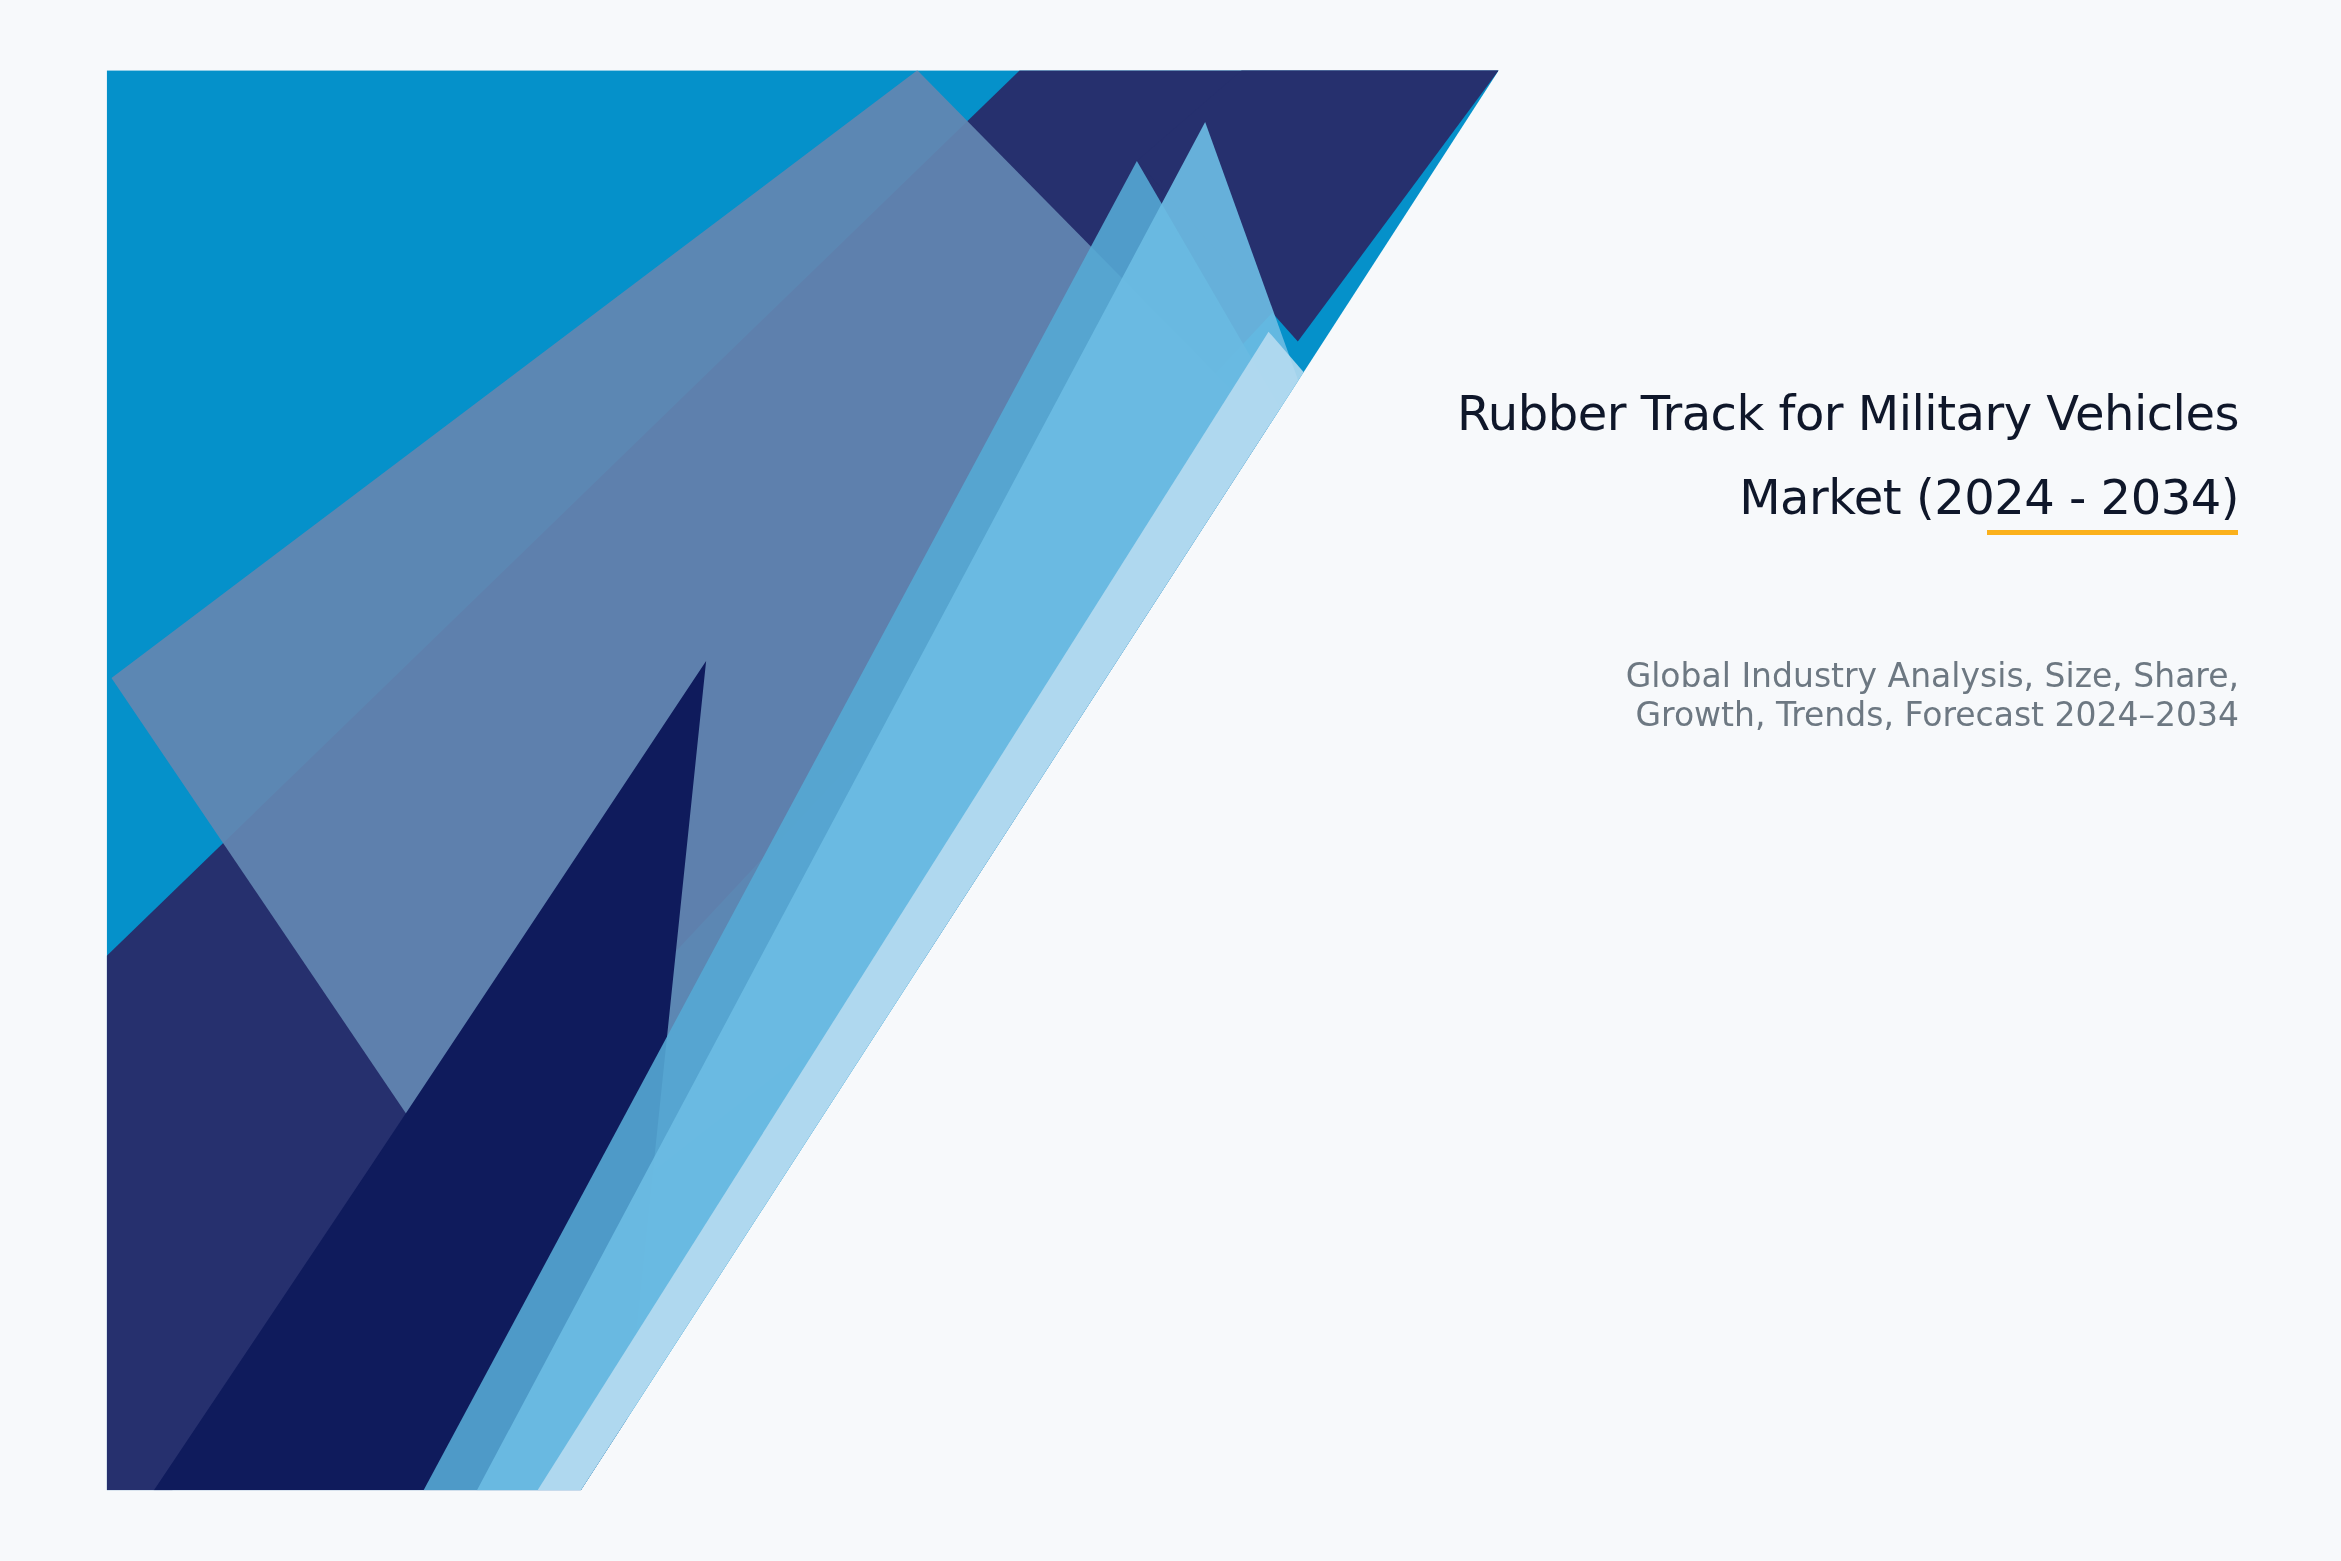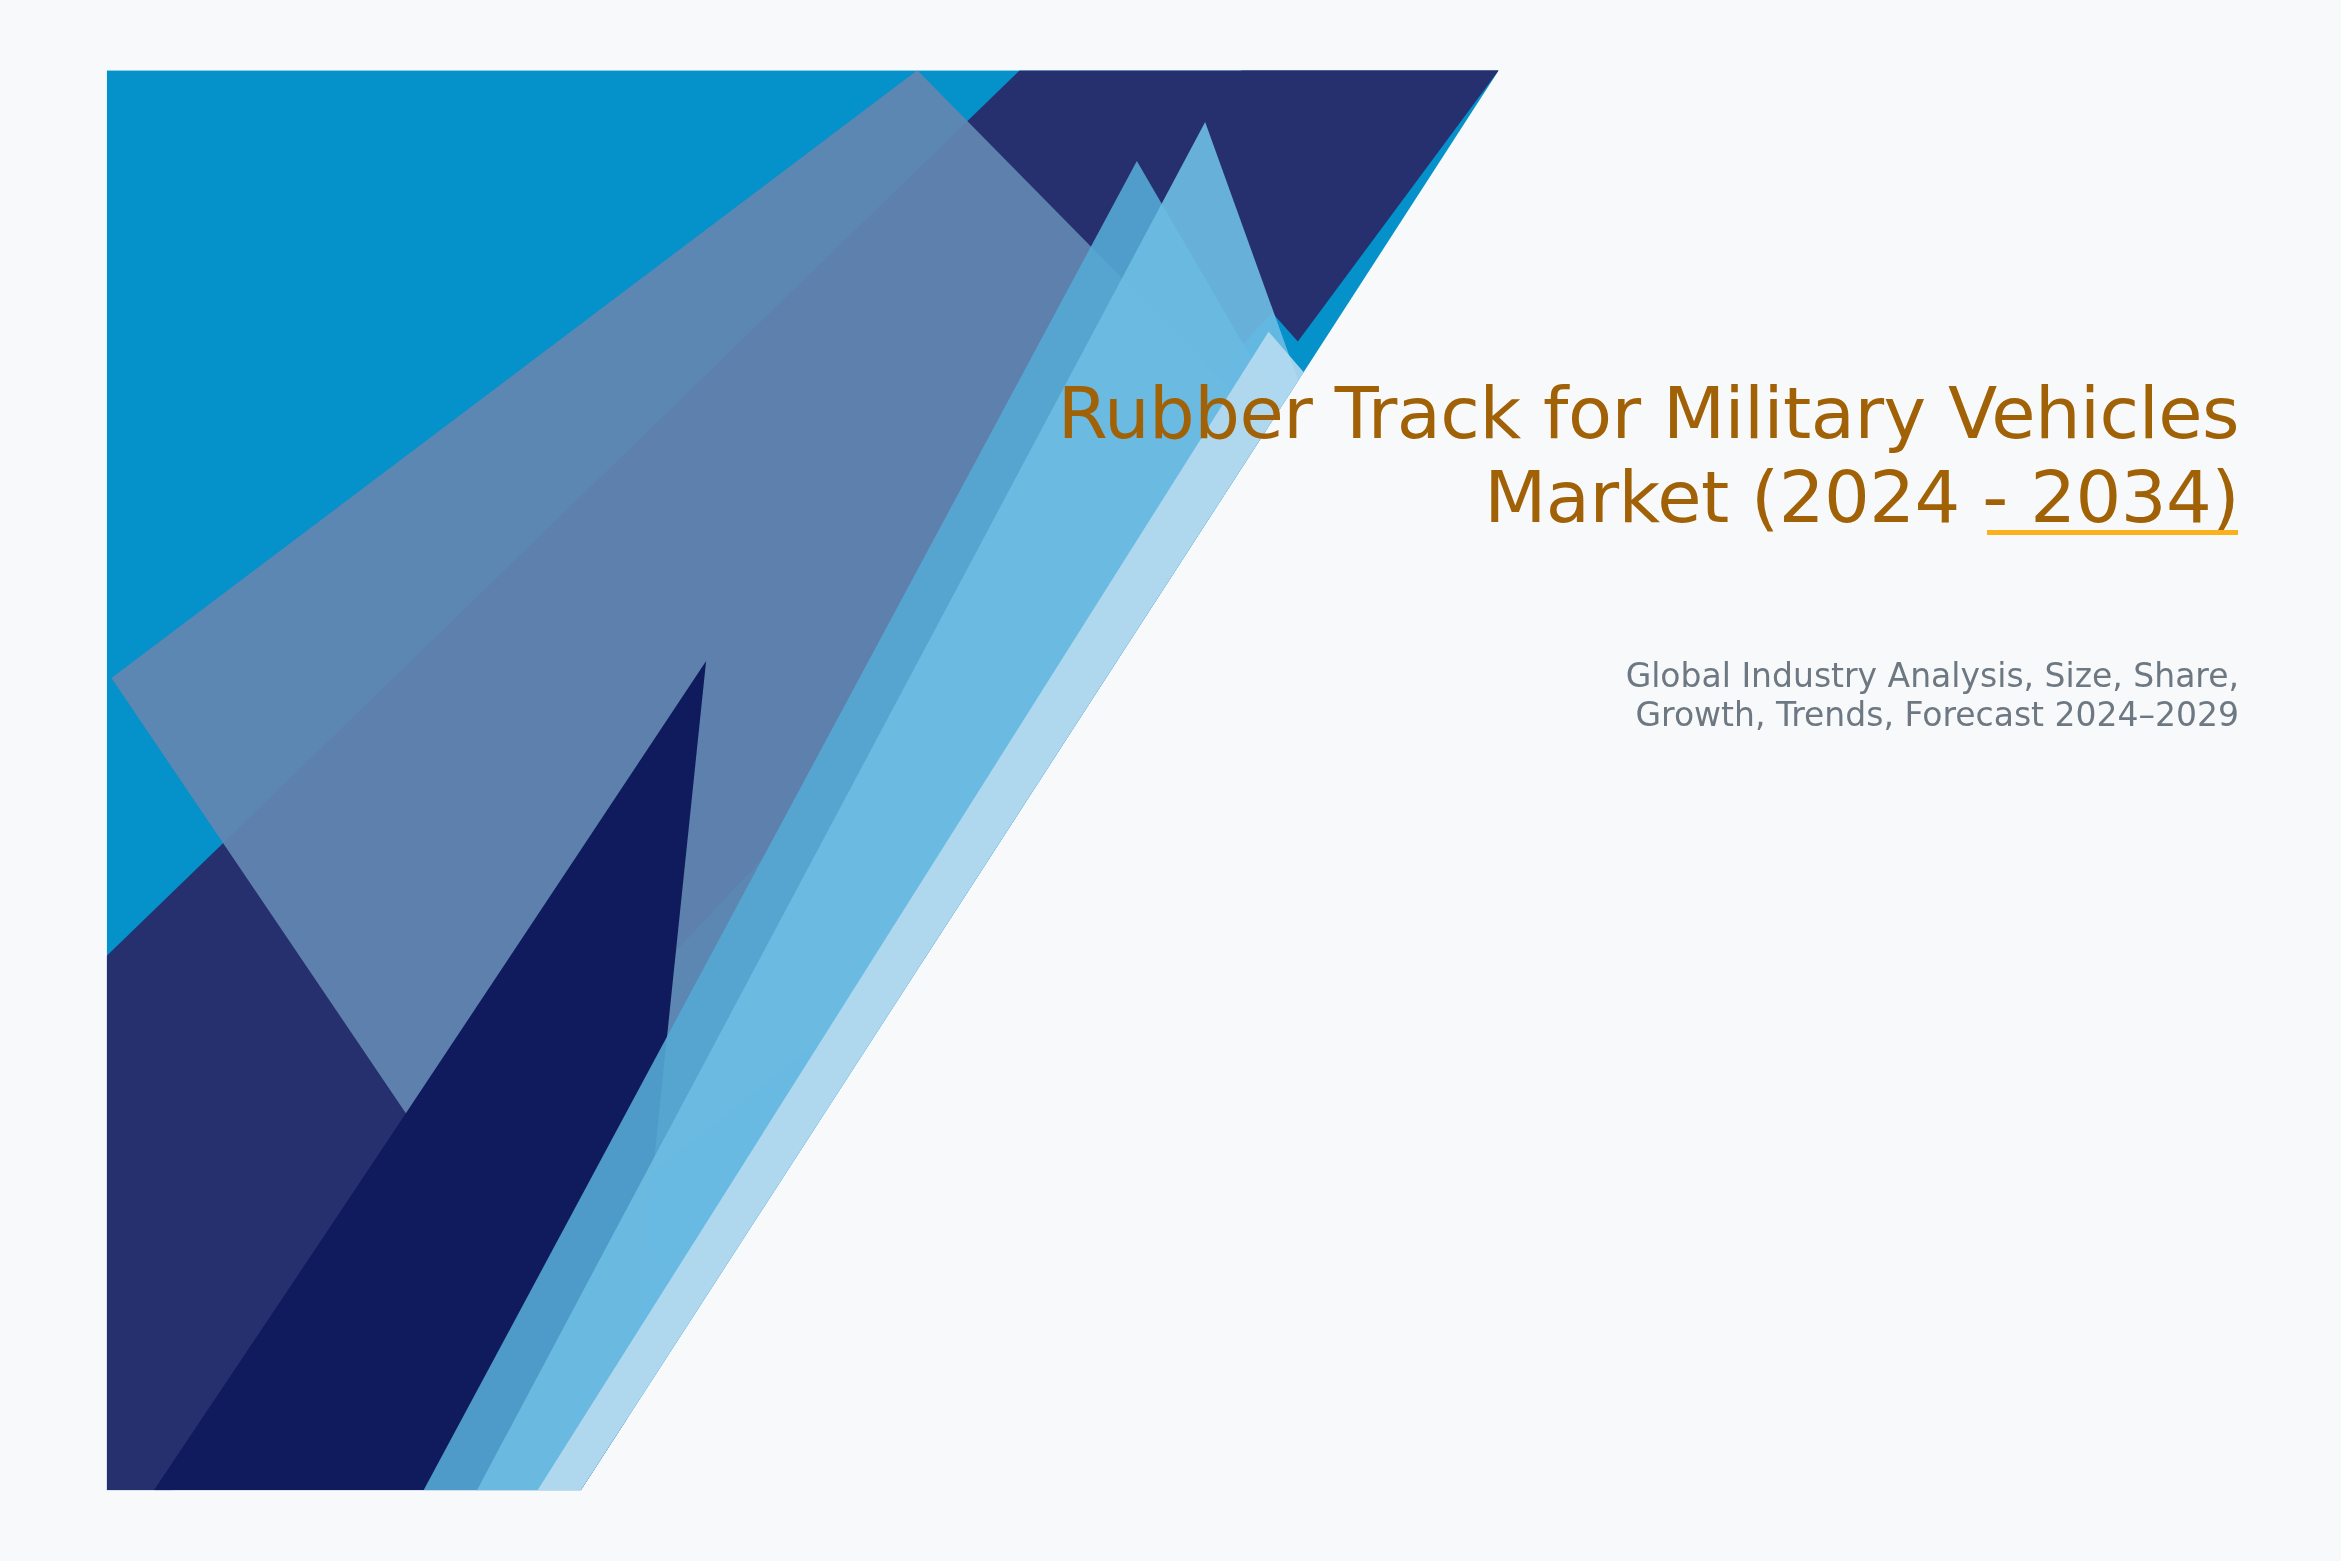--- a/index.html
+++ b/index.html
@@ -28,24 +28,24 @@
     position: absolute;
     left: 927px;
     top: 371px;
     width: 1312px;
     text-align: right;
   }
   #title {
     margin: 0;
     font-family: "DejaVu Sans", sans-serif;
     font-weight: 400;
-    font-size: 72px;
+    font-size: 48px;
     line-height: 84px;
     letter-spacing: -0.5px;
-    color: #a16207;
+    color: #0f172a;
     white-space: pre-line;
   }
   #underline {
     position: absolute;
     left: 1987px;
     top: 530px;
     width: 251px;
     height: 5.4px;
     background: #FBB11C;
   }
@@ -97,16 +97,16 @@
   </svg>
 
   <div id="text-block">
     <h1 id="title">Rubber Track for Military Vehicles
 Market (2024 - 2034)</h1>
   </div>
 
   <div id="underline"></div>
 
   <p id="subtitle">Global Industry Analysis, Size, Share,
-Growth, Trends, Forecast 2024–2029</p>
+Growth, Trends, Forecast 2024–2034</p>
 
 </div>
 
 
 </body></html>

